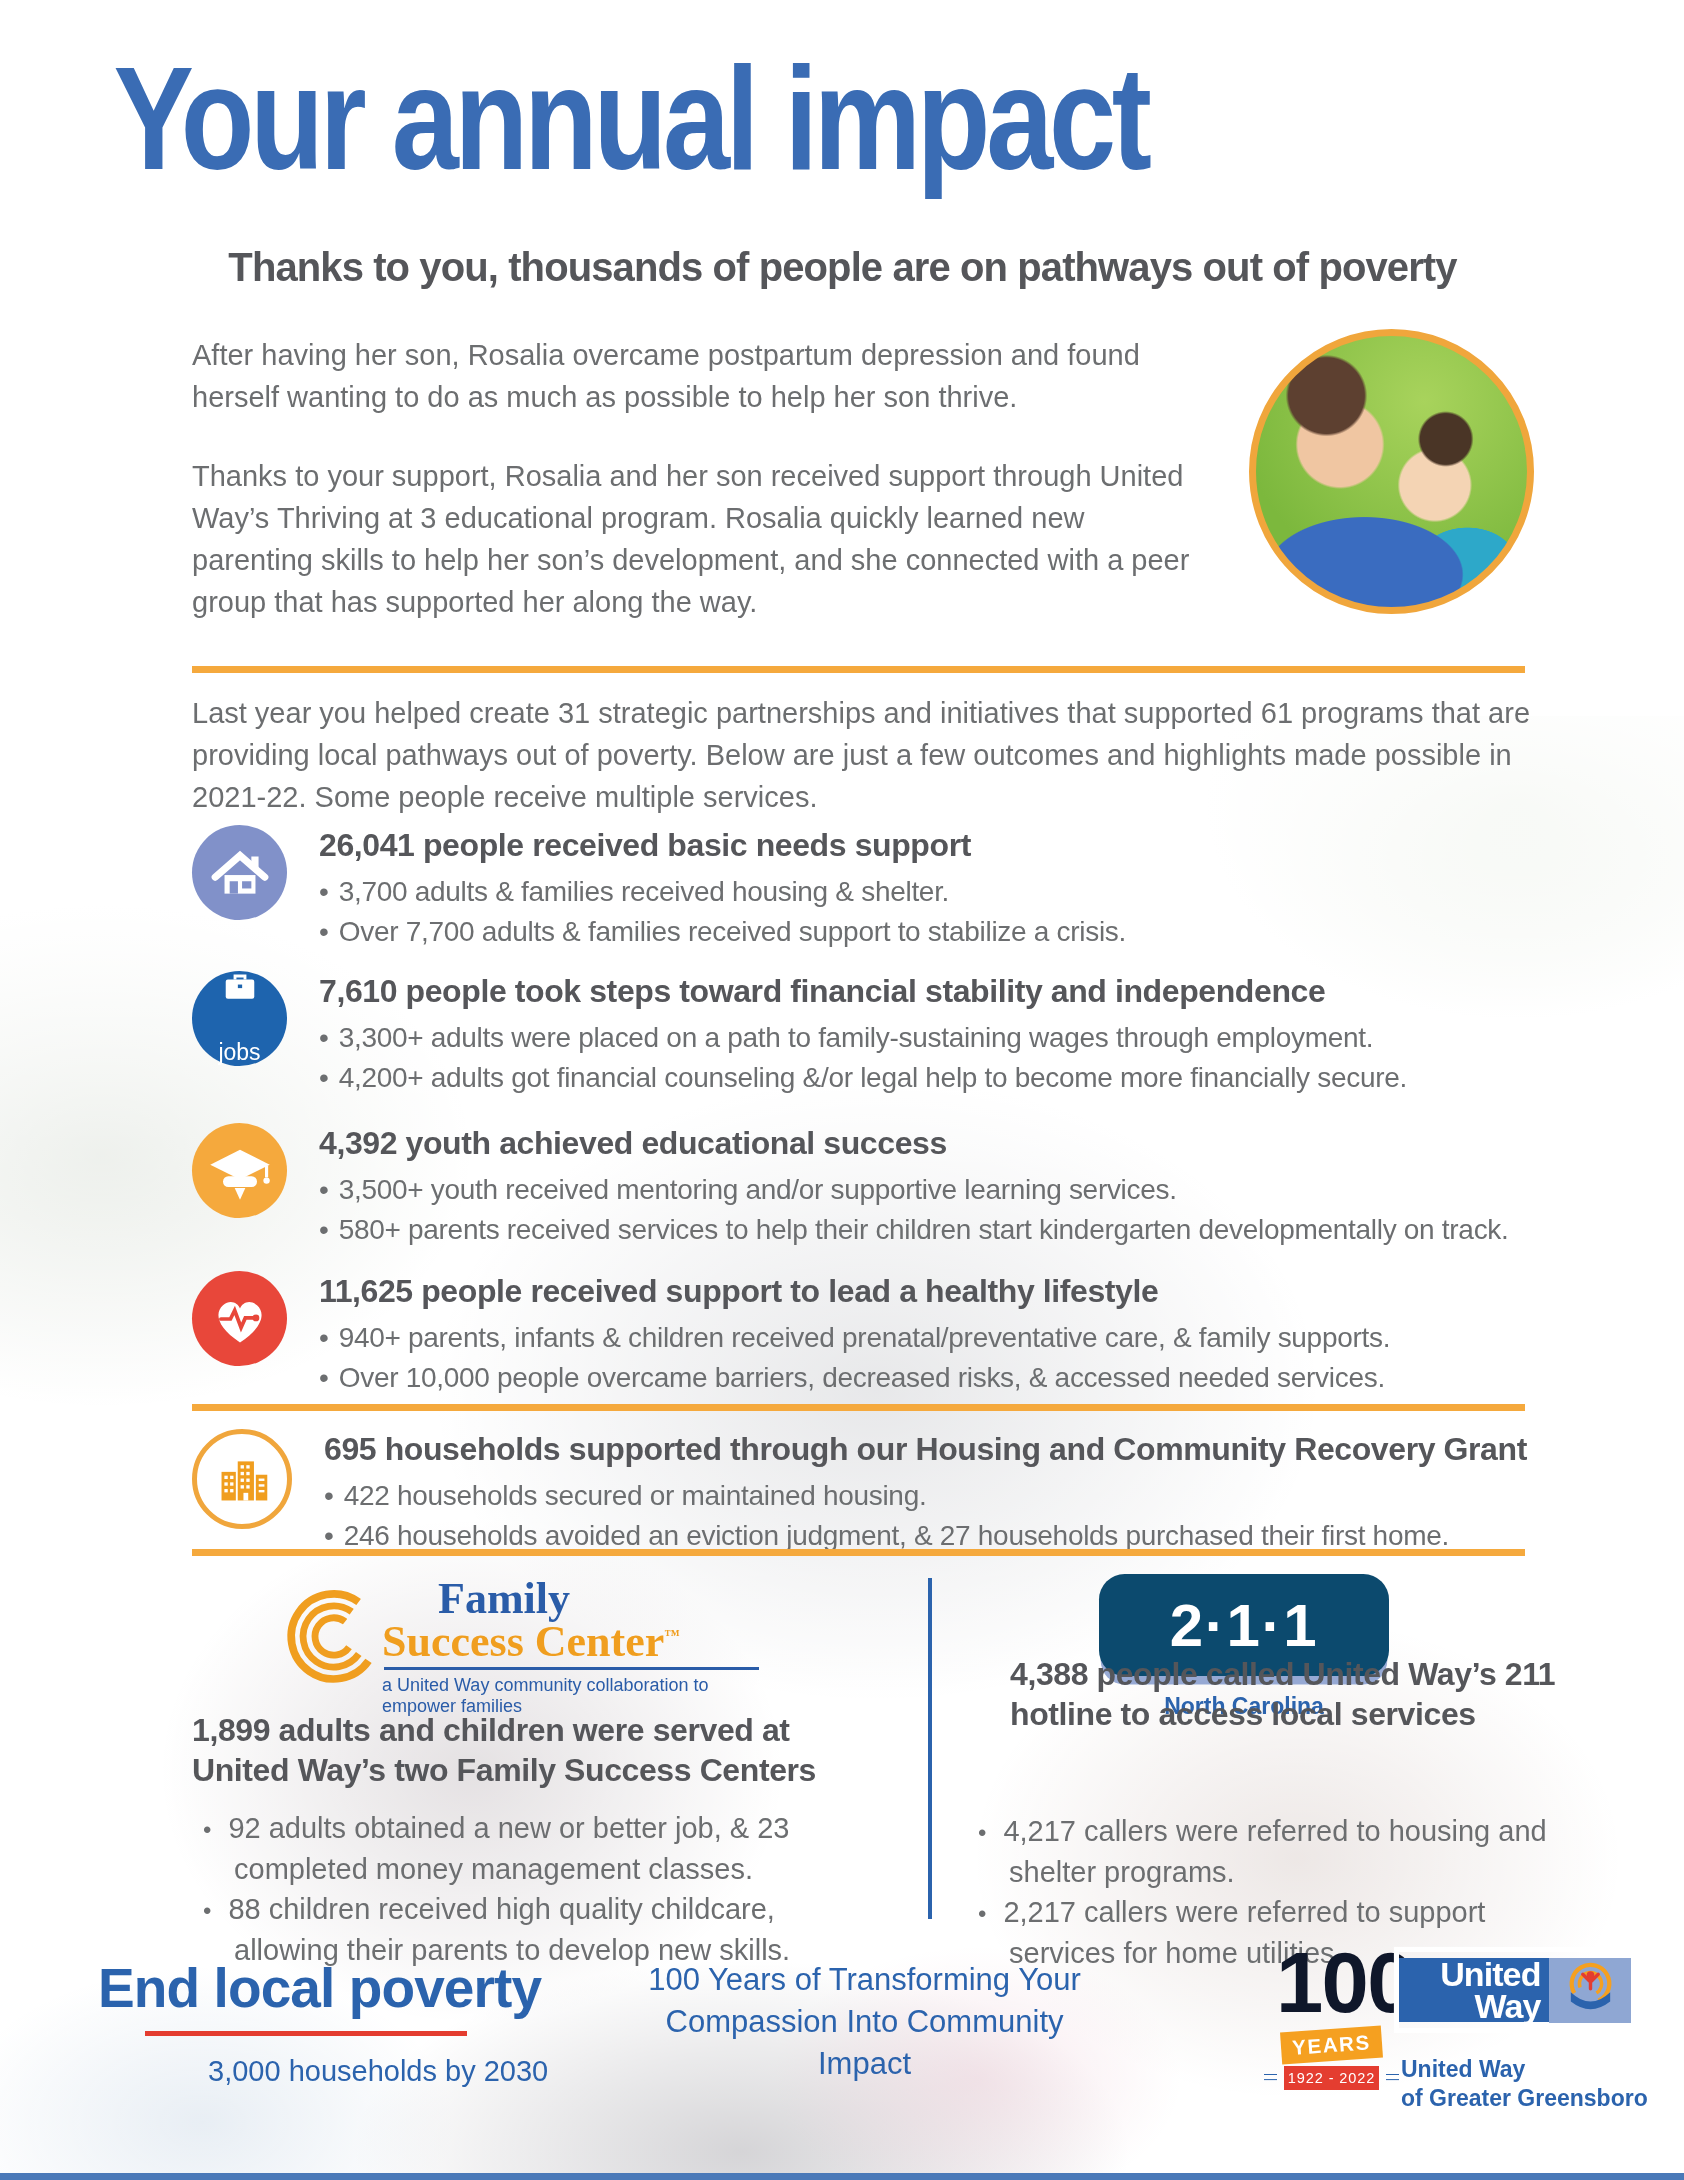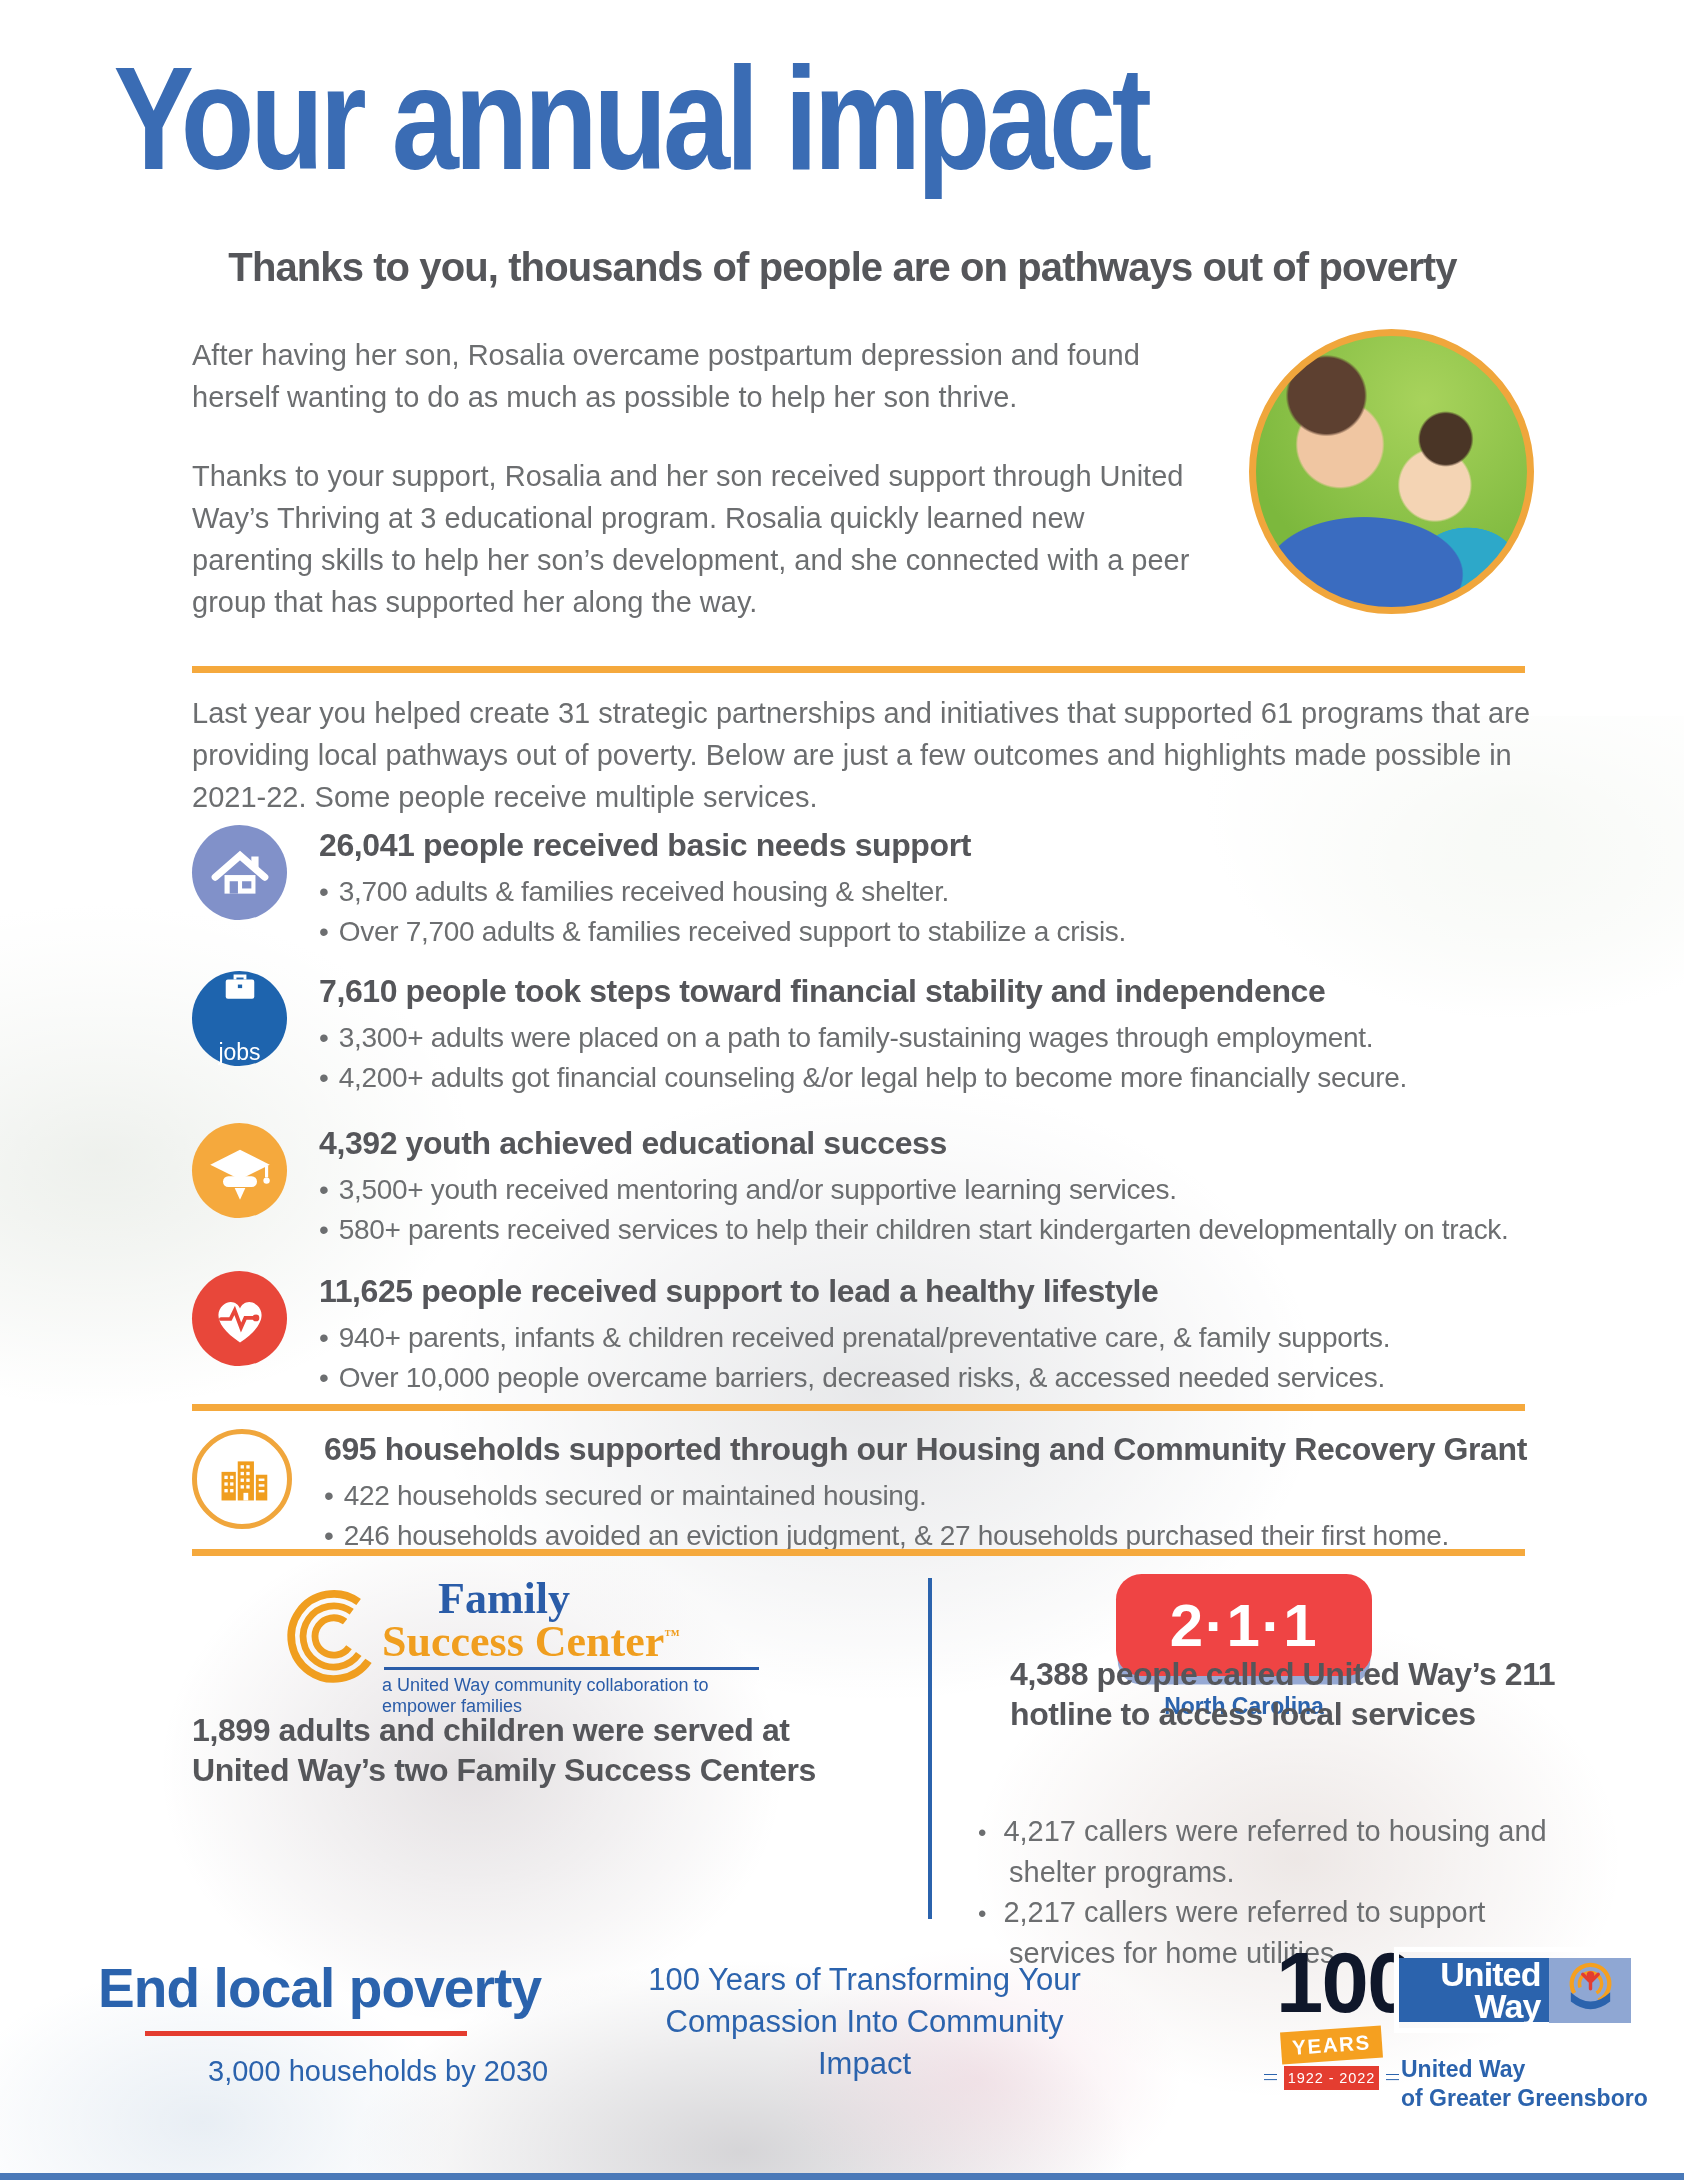--- a/index.html
+++ b/index.html
@@ -69,21 +69,21 @@
   .fsc-arcs{position:absolute;left:0;top:-3.4px;}
   .fsc-lines{margin-left:101px;}
   .fsc-line1{color:#2a5ca8;font-family:"Liberation Serif", serif;font-weight:bold;font-size:44px;line-height:.95;margin-left:56px;}
   .fsc-line2{color:#f09e1f;font-family:"Liberation Serif", serif;font-weight:bold;font-size:44px;line-height:1.0;}
   .fsc-tm{font-size:15.3px;color:#f09e1f;vertical-align:super;}
   .fsc-rule{width:375px;height:2.6px;background:#2a5ca8;margin:3.4px 0 5.1px 1.7px;}
   .fsc-tagline{color:#2a5ca8;font-size:18px;}
 
   
   .logo211{position:absolute;top:1574px;left:1099px;width:290px;text-align:center;}
-  .bubble211{position:relative;width:256px;height:102px;margin:0 auto;background:#ef4444;border-radius:25.6px;
+  .bubble211{position:relative;width:290px;height:102px;margin:0 auto;background:#0c4a6e;border-radius:25.6px;
     box-shadow:0 10.2px 0 -1.7px #96a9d4;display:flex;align-items:center;justify-content:center;}
   .bubble211 .tail{position:absolute;right:-13.6px;bottom:-13.6px;width:49px;height:56px;background:#f5a020;
     border-radius:0 55% 85% 45%;transform:rotate(14deg);z-index:-1;}
   .num211{color:#fff;font-weight:bold;font-size:60px;letter-spacing:1.7px;}
   .region211{margin-top:17px;color:#2b63ad;font-weight:bold;font-size:23px;}
 
   .col-heading{position:absolute;color:#55565a;font-weight:bold;font-size:32px;letter-spacing:-0.4px;line-height:1.25;}
   .col-heading.left{top:1710px;left:192px;width:698px;}
   .col-heading.right{top:1654px;left:967px;width:630px;margin-left:43px;}
   .col-bullets{position:absolute;color:#6c6e70;font-size:29px;line-height:1.4;}
@@ -262,20 +262,24 @@
 
   <div class="logo211">
     <div class="bubble211">
       <div class="tail"></div>
       <span class="num211">2·1·1</span>
     </div>
     <div class="region211">North Carolina</div>
   </div>
 
   <div class="col-heading left">1,899 adults and children were served at United Way’s two Family Success Centers</div>
+  <div class="col-bullets left">
+    <div class="col-bullet">92 adults obtained a new or better job, &amp; 23 completed money management classes.</div>
+    <div class="col-bullet">88 children received high quality childcare, allowing their parents to develop new skills.</div>
+  </div>
 
   <div class="col-heading right">4,388 people called United Way’s 211 hotline to access local services</div>
   <div class="col-bullets right">
     <div class="col-bullet">4,217 callers were referred to housing and shelter programs.</div>
     <div class="col-bullet">2,217 callers were referred to support services for home utilities.</div>
   </div>
 
   <div class="end-poverty">End local poverty</div>
   <div class="end-underline"></div>
   <div class="households">3,000 households by 2030</div>

